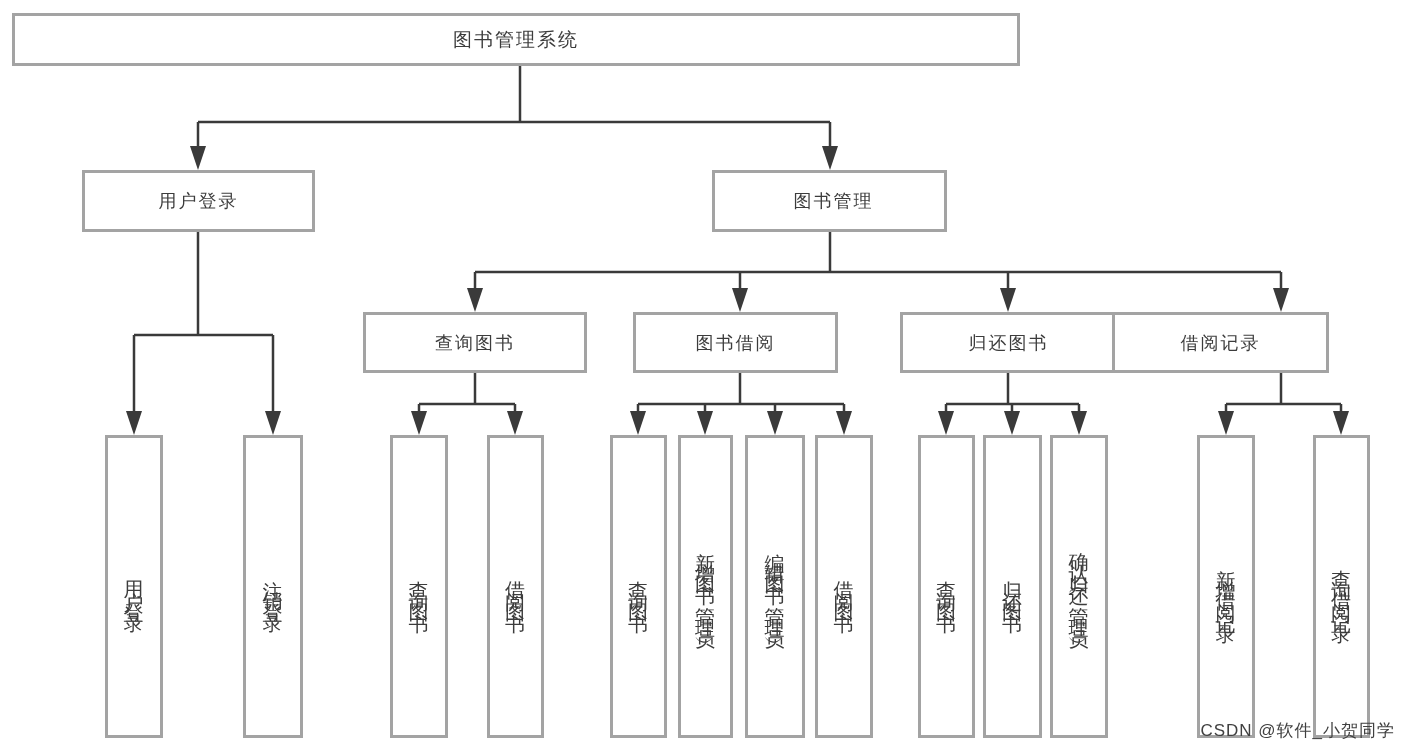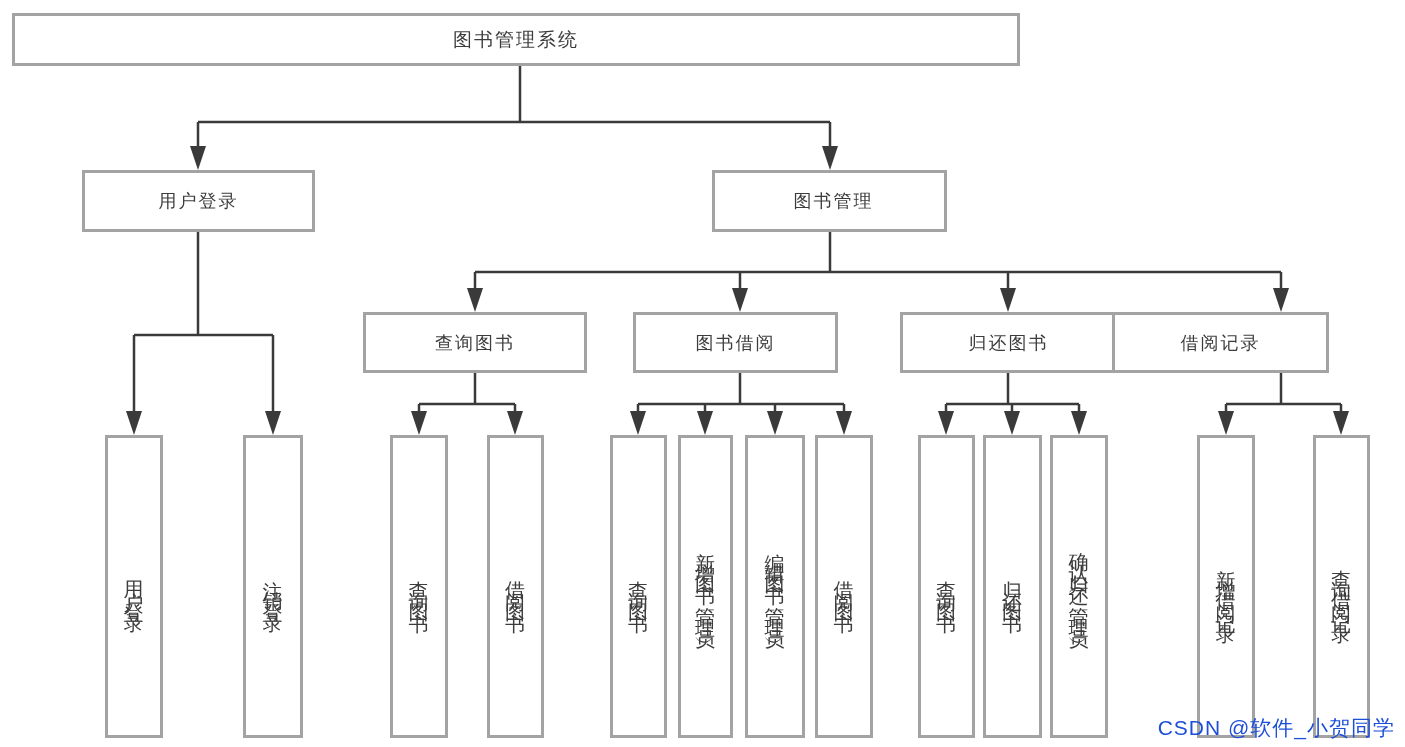--- a/index.html
+++ b/index.html
@@ -16,21 +16,21 @@
   .root-node{left:12px;top:13px;width:1008px;height:53px;font-size:19px;}
   .l2{top:170px;height:62px;}
   .l3{top:312px;height:61px;}
   .v-node{top:435px;height:303px;}
   .v-node span{
     writing-mode:vertical-rl;text-orientation:mixed;
     font-size:20px;letter-spacing:11px;line-height:1;
   }
   .watermark{
     position:absolute;right:10px;bottom:5px;z-index:5;
-    color:#1d4ed8;font-size:21px;letter-spacing:1px;white-space:nowrap;
+    color:#404040;font-size:17px;letter-spacing:1px;white-space:nowrap;
   }
 </style>
 </head>
 <body>
 
 <div class="canvas">
 
   <svg class="lines" viewBox="0 0 1405 747">
     <g stroke="#3a3a3a" stroke-width="2.5" fill="none">
 

